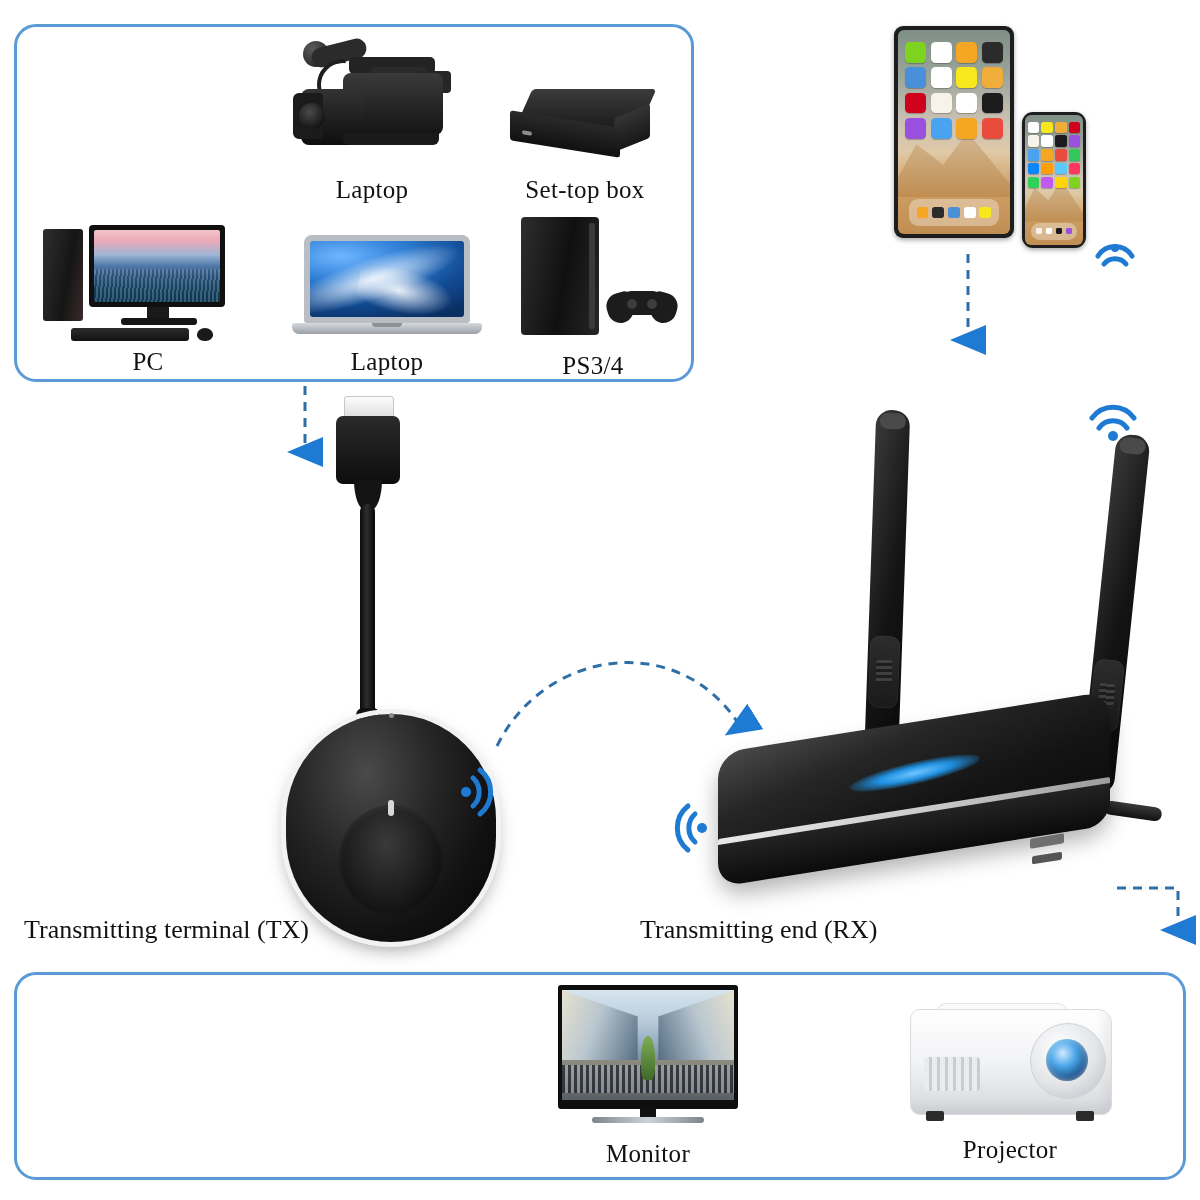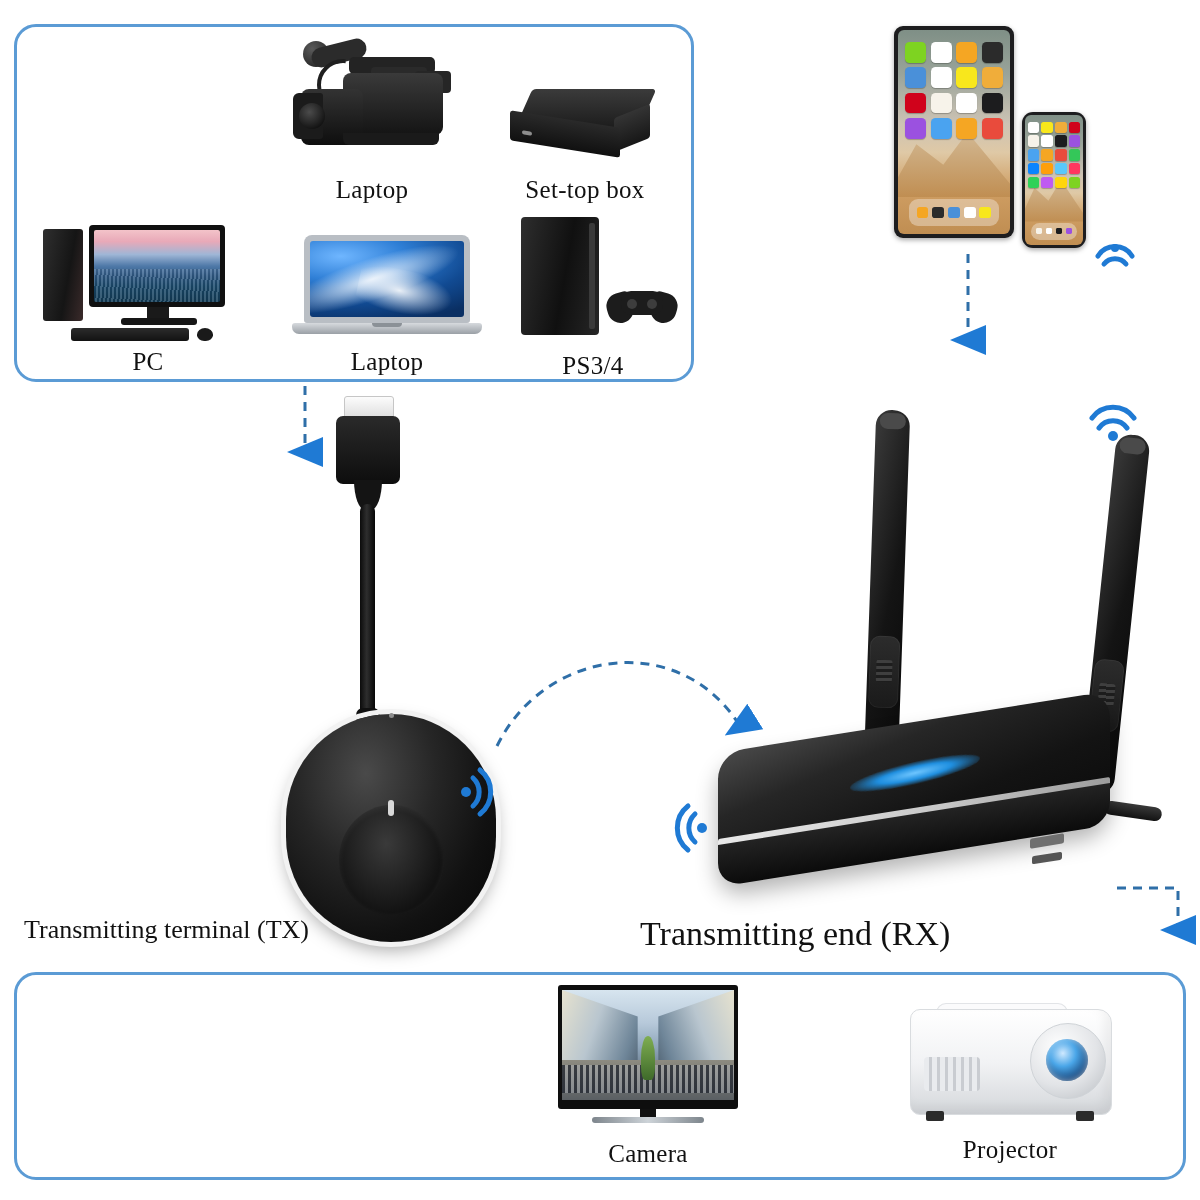--- a/index.html
+++ b/index.html
@@ -415,21 +415,21 @@
     <div class="cordstub"></div>
     <div class="body"></div>
     <div class="glow"></div>
     <div class="edge"></div>
     <div class="side"></div>
     <div class="port"></div>
     <div class="port2"></div>
   </div>
 
   <div style="position:absolute;left:640px;top:915px;">
-    <span style="font-size:34px;color:#111;">Transmitting end (RX)</span>
+    <span style="font-size:26px;color:#111;">Transmitting end (RX)</span>
   </div>
 
   <div class="wifi" style="left:656px;top:798px;width:52px;height:60px;">
     <svg viewBox="0 0 52 60" width="52" height="60">
       <g fill="none" stroke="#1f7ad4" stroke-width="5" stroke-linecap="round">
         <path d="M32 8 A28 28 0 0 0 32 52"></path>
         <path d="M39 16 A19 19 0 0 0 39 44"></path>
       </g>
       <circle cx="46" cy="30" r="5" fill="#1f7ad4"></circle>
     </svg>
@@ -457,21 +457,21 @@
               <div class="wall-r"></div>
           <div class="floor"></div>
               <div class="crowd"></div>
               <div class="tree"></div>
         </div>
           </div>
         <div class="stand"></div>
         <div class="foot"></div>
       </div>
     </div>
-    <div class="cap">Camera</div>
+    <div class="cap">Monitor</div>
   </div>
 
   <div class="cell" style="left:900px;top:1010px;width:220px;height:152px;">
     <div class="art">
       <div class="projector">
         <div class="top"></div>
         <div class="shell"></div>
         <div class="vent"></div>
         <div class="lensring"></div>
         <div class="lens"></div>

